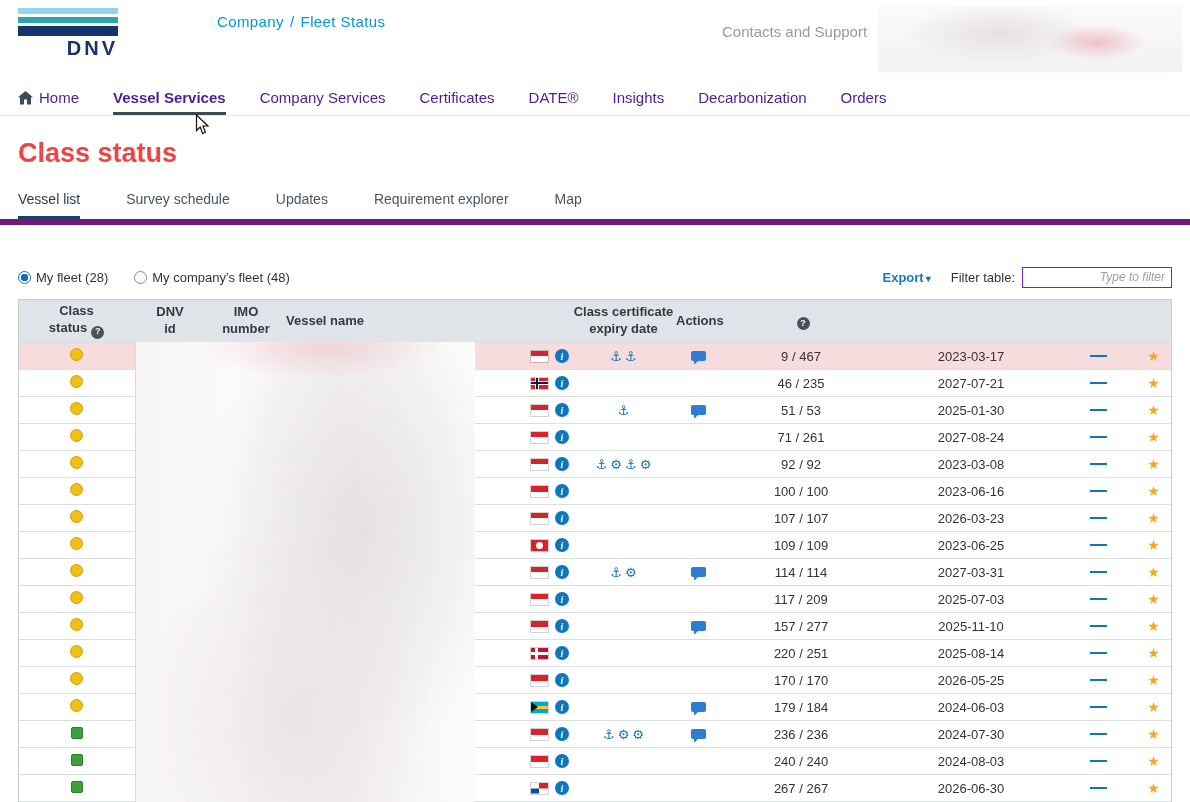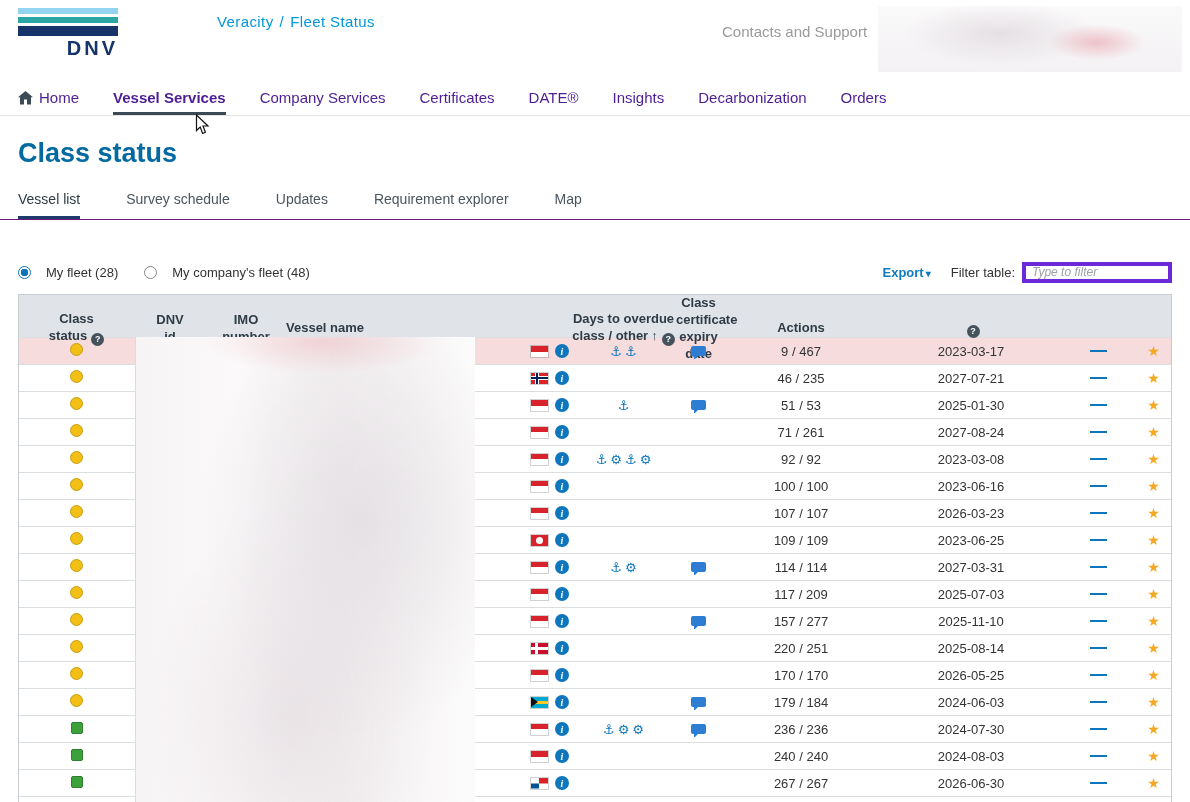--- a/index.html
+++ b/index.html
@@ -33,36 +33,36 @@
   
   .mainnav {
     display:flex; align-items:flex-end; gap:34px; padding-left:18px; margin-top:8px;
     border-bottom:1px solid #e3e3e3; height:30px; font-size:15px; color:#4c1d95; position:relative;
   }
   .nav-item { padding-bottom:9px; cursor:pointer; display:flex; gap:6px; align-items:center; white-space:nowrap; }
   .nav-item.active { font-weight:bold; border-bottom:3px solid #3b4a54; padding-bottom:6px;justify-content:flex-end; }
   .cursor { position:absolute; left:195px; top:114px; z-index:50; }
 
   
-  .page-title { margin:22px 0 16px 18px; font-size:27px; font-weight:bold; color:#0369a1; }
-  .tabs { display:flex; gap:46px; padding-left:18px; margin-top:22px; border-bottom:1px solid #701a75; font-size:14px; color:#4a555e; }
+  .page-title { margin:22px 0 16px 18px; font-size:27px; font-weight:bold; color:#ef4444; }
+  .tabs { display:flex; gap:46px; padding-left:18px; margin-top:22px; border-bottom:6px solid #701a75; font-size:14px; color:#4a555e; }
   .tab { padding-bottom:12px; cursor:pointer; white-space:nowrap; }
   .tab.active { border-bottom:3px solid #1d3c6e; padding-bottom:9px; color:#2f3b44; }
 
   
   .toolbar { display:flex; justify-content:space-between; align-items:center; margin:40px 18px 10px; height:24px; }
   .fleet-options { display:flex; gap:26px; align-items:center; font-size:13px; color:#333; }
-  .fleet-option { display:flex; align-items:center; gap:15px; cursor:pointer; }
+  .fleet-option { display:flex; align-items:center; gap:5px; cursor:pointer; }
   .radio { width:13px; height:13px; border-radius:50%; border:1px solid #8a8a8a; background:#fff; display:inline-block; }
   .radio.checked { border:1px solid #0b74ba; background:radial-gradient(circle at center, #0b74ba 0 3.5px, #fff 4px); }
   .table-controls { display:flex; align-items:center; gap:20px; font-size:13px; }
   .export-link { color:#0f7cbf; font-weight:bold; cursor:pointer; }
   .export-link .caret { font-size:10px; margin-left:2px; }
   .filter-group { display:flex; align-items:center; gap:7px; color:#333; }
-  .filter-input { width:150px; height:21px; border:4px solid #6d28d9; padding:0 6px; font-size:12px; font-style:italic; font-family:"Liberation Sans",sans-serif; }
+  .filter-input { width:150px; height:21px; border:1px solid #6d28d9; padding:0 6px; font-size:12px; font-style:italic; font-family:"Liberation Sans",sans-serif;text-align:right; }
   .filter-input::placeholder { color:#9aa2a8; font-style:italic; }
 
   
   .table { margin:0 18px; border:1px solid #c9cdd1; border-bottom:none; position:relative; background:#fff; }
   .thead, .trow {
     display:grid;
     grid-template-columns:115px 72px 80px 190px 95px 105px 45px 160px 180px 75px 1fr;
     align-items:center; text-align:center;
   }
   .thead { background:#e0e4e8; height:42px; font-size:13px; font-weight:bold; color:#2e3b44; line-height:1.3; }
@@ -131,21 +131,21 @@
 <body>
 
 <div class="top">
   <div class="logo">
     <div class="bar bar1"></div>
     <div class="bar bar2"></div>
     <div class="bar bar3"></div>
     <div class="logo-text">DNV</div>
   </div>
   <div class="breadcrumb">
-    <span>Veracity</span><span class="sep">/</span><span>Fleet Status</span>
+    <span>Company</span><span class="sep">/</span><span>Fleet Status</span>
   </div>
   <div class="contacts">Contacts and Support</div>
   <div class="user-blur"></div>
 </div>
 
 <div class="mainnav">
   <div class="nav-item">
     <svg width="15" height="14" viewBox="0 0 15 14">
         <path d="M7.5 0 L15 6.2 H13 V13.5 H9 V8.5 H6 V13.5 H2 V6.2 H0 Z" fill="#3b4a54"></path>
       </svg>
@@ -218,24 +218,20 @@
       <div><span>DNV</span></div>
       <div><span>id</span></div>
     </div>
     <div class="hc">
       <div><span>IMO</span></div>
       <div><span>number</span></div>
     </div>
     <div class="hc left"><span>Vessel name</span></div>
     <div class="hc"></div>
     <div class="hc">
-      <div><span>Days to overdue</span></div>
-      <div><span>class / other</span><span class="sort-arrow">↑</span><span class="help-icon">?</span></div>
-    </div>
-    <div class="hc">
       <div><span>Class certificate</span></div>
       <div><span>expiry date</span></div>
     </div>
     <div class="hc"><span>Actions</span></div>
     <div class="hc"><span class="help-icon">?</span></div>
   </div>
 
   <div id="table-body">
       <div class="trow highlight">
     <div class="cell c-status"><span class="status-ind yellow"></span></div>

